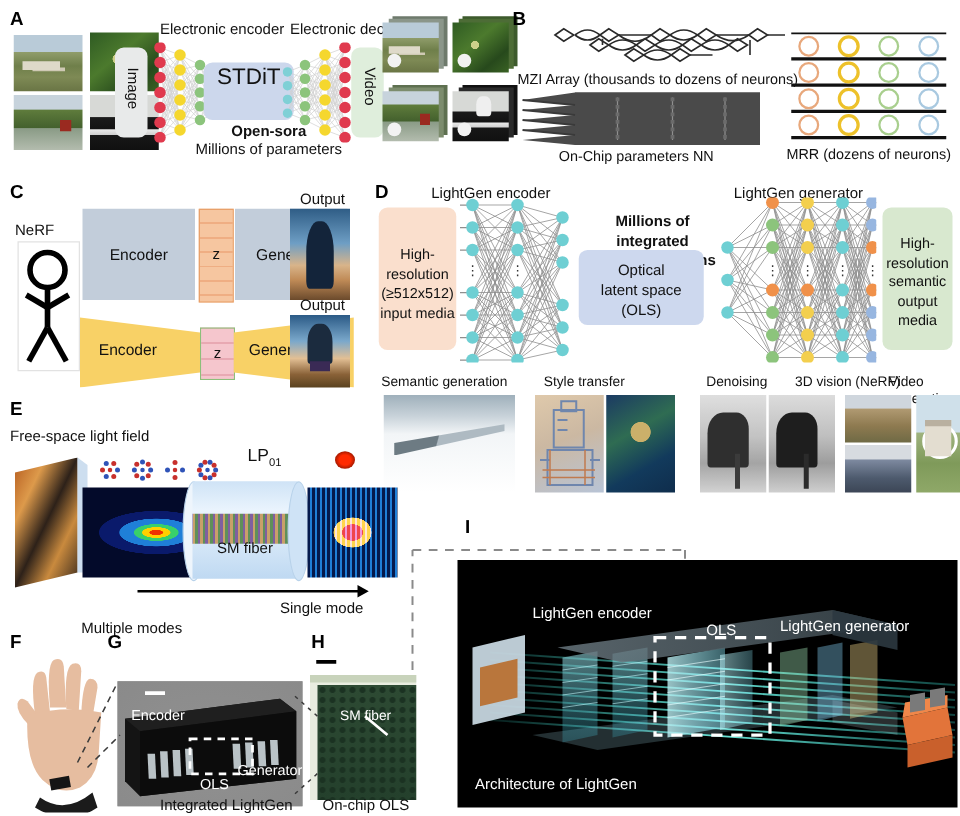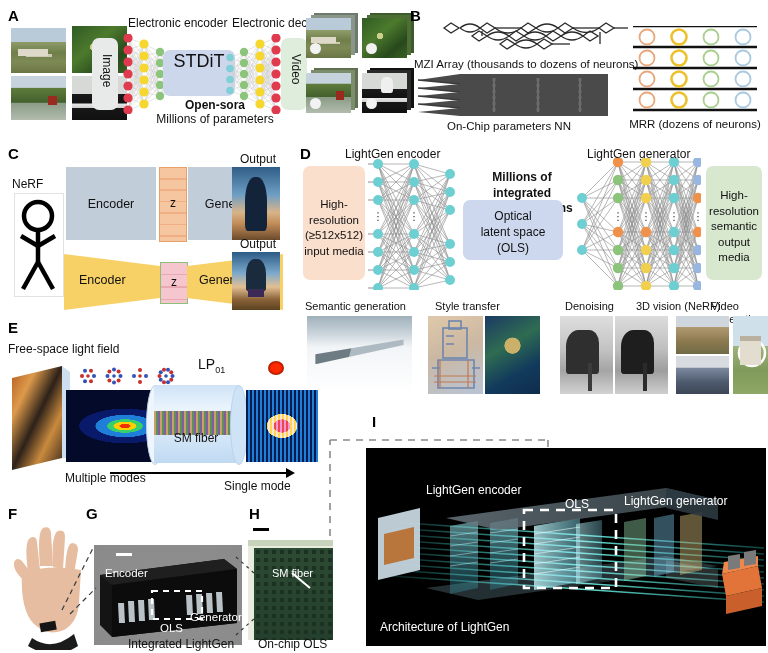--- a/index.html
+++ b/index.html
@@ -967,21 +967,21 @@
   </div>
 
   <div class="abs" style="left:268px;top:361px;width:16px;height:14px;border-radius:50%;background:radial-gradient(#ff2a00 0 40%, #8a1500 80%, rgba(0,0,0,0) 100%);"></div>
   <div class="abs" style="left:246px;top:390px;width:72px;height:72px;
        background:repeating-linear-gradient(90deg,#051a4d 0 2px,#1f7fd8 2px 4px),
                   radial-gradient(ellipse 38% 30% at 50% 50%, #f03000 0 30%, #ffd000 31% 55%, transparent 56%);
        background-blend-mode:screen;"></div>
 
   <div class="abs arrowline" style="left:110px;top:472px;width:178px;"></div>
   <div class="abs arrowhead" style="left:286px;top:468px;"></div>
-  <div class="abs txt" style="left:65px;top:472px;font-size:12px;">Multiple modes</div>
+  <div class="abs txt" style="left:65px;top:496px;font-size:12px;">Multiple modes</div>
   <div class="abs txt" style="left:224px;top:480px;font-size:12px;">Single mode</div>
 
   <div class="abs plabel" style="left:8px;top:506px;">F</div>
   <svg class="abs" style="left:10px;top:520px;" width="80" height="130">
     <rect x="0" y="0" width="80" height="130" fill="#ffffff"></rect>
     <g fill="#e6bda0">
       <path d="M18 52 q-4 -30 2 -34 q6 -3 7 4 l3 28 z"></path>
       <path d="M30 46 q-3 -34 3 -38 q7 -3 8 5 l2 33 z"></path>
       <path d="M43 47 q-2 -33 5 -36 q7 -2 7 6 l-2 32 z"></path>
       <path d="M55 52 q1 -28 7 -29 q6 0 6 7 l-4 24 z"></path>

